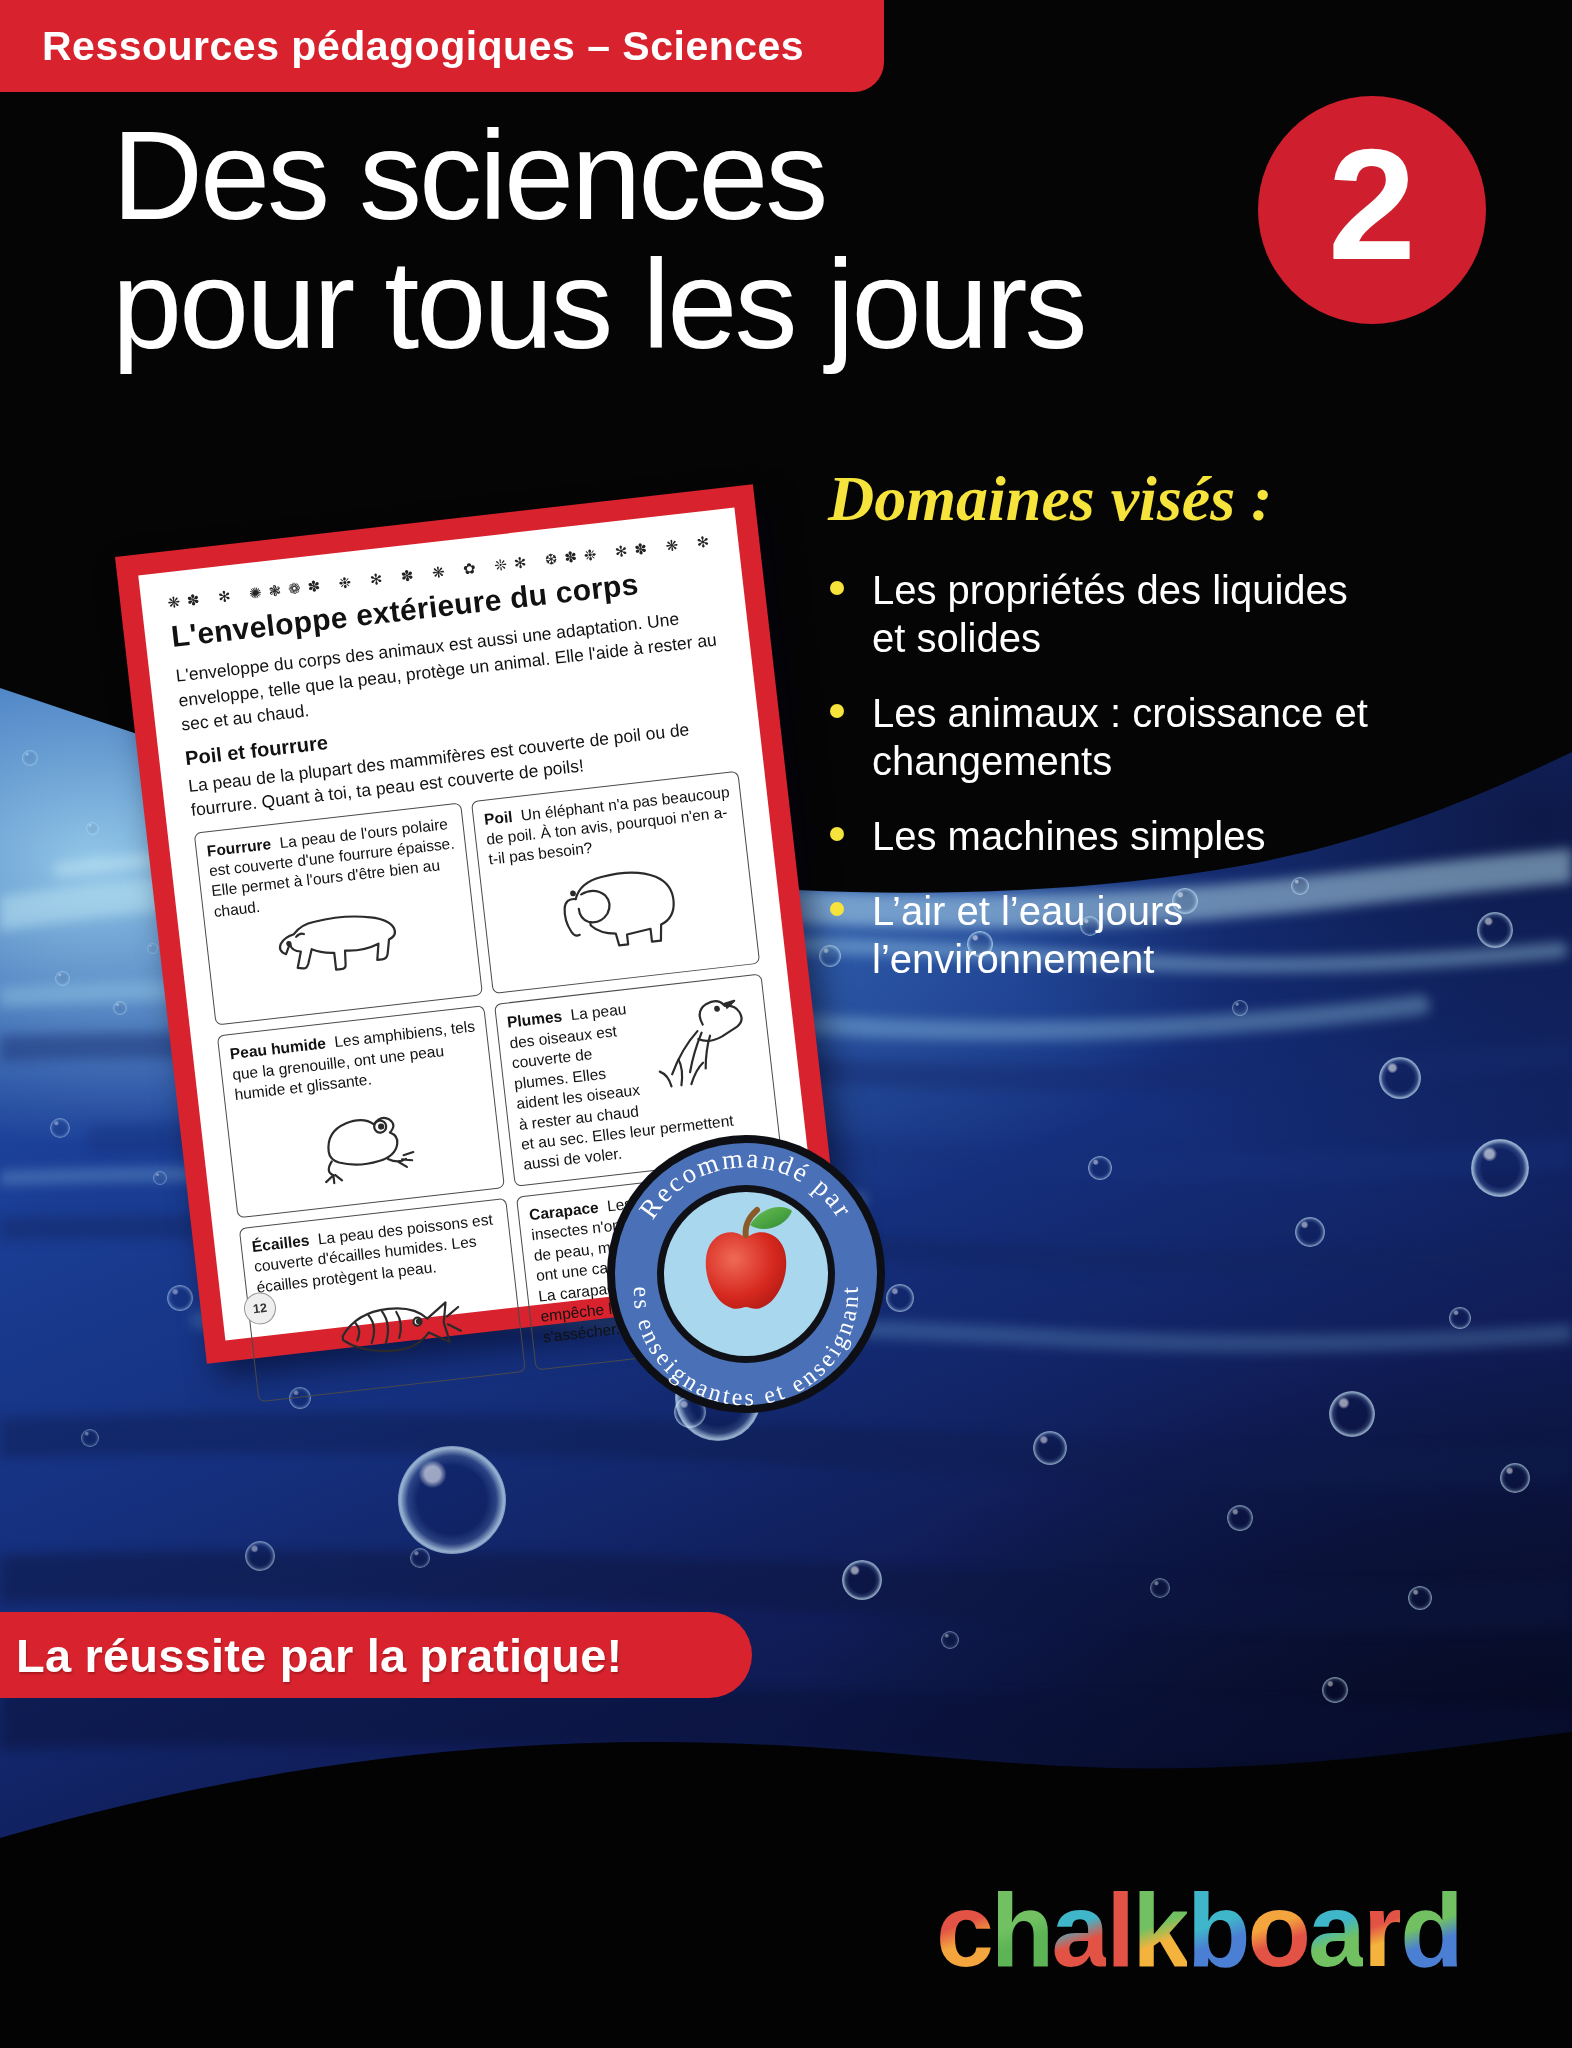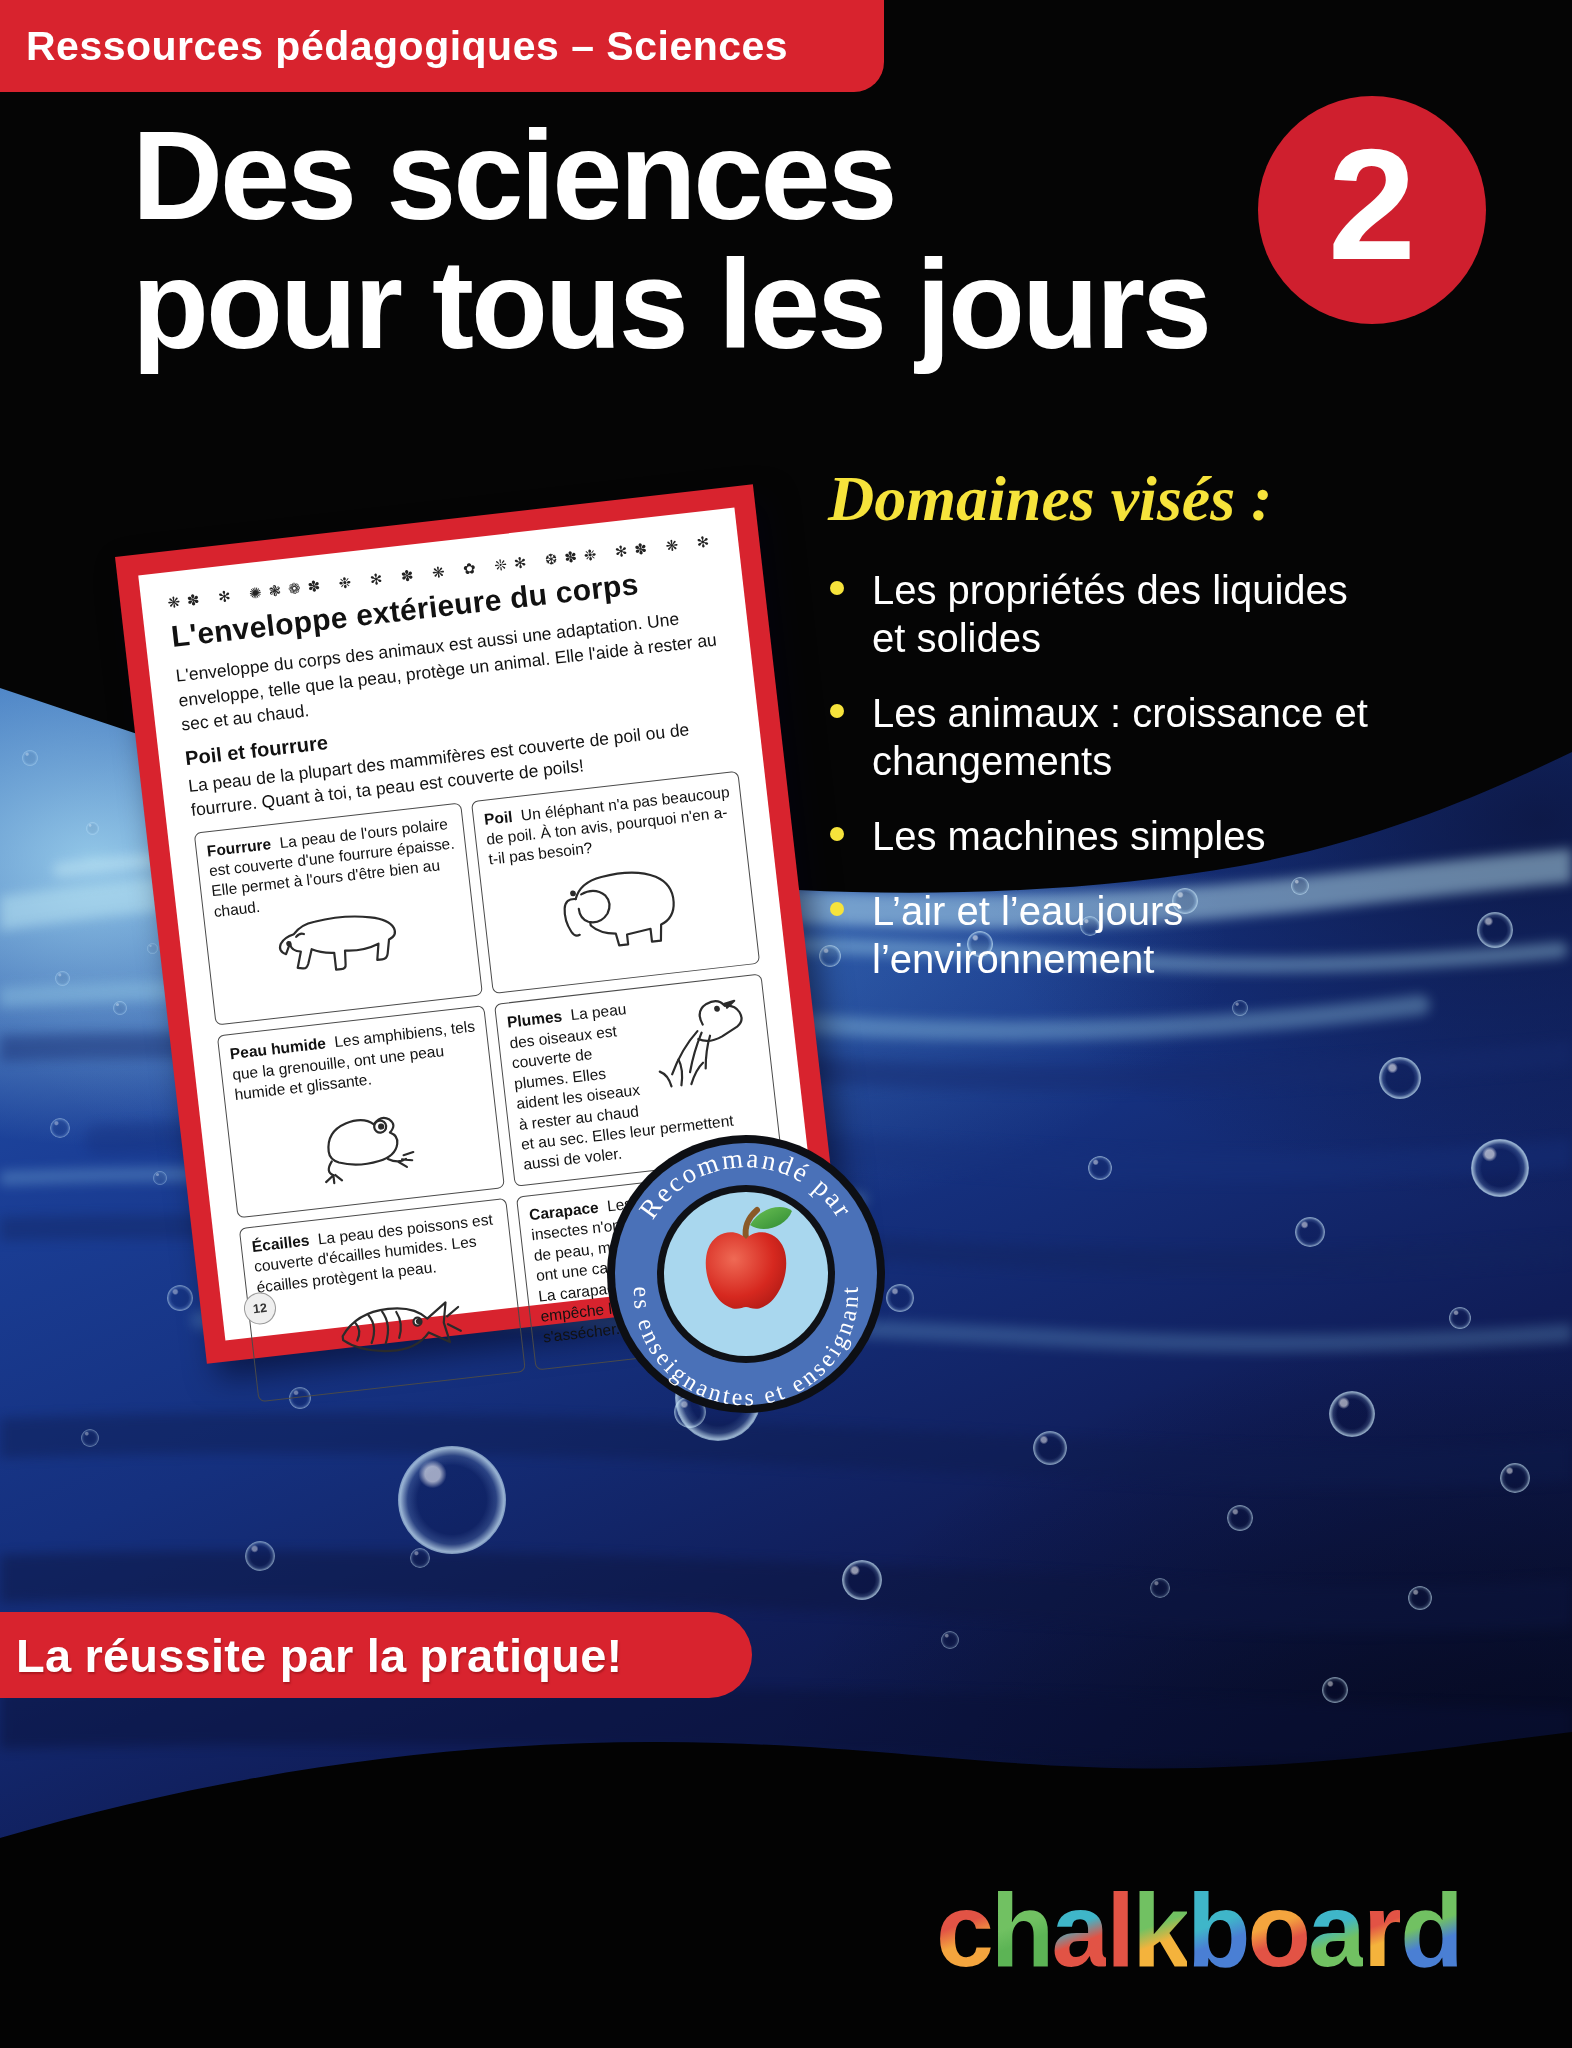--- a/index.html
+++ b/index.html
@@ -19,25 +19,25 @@
     background:
       radial-gradient(circle at 32% 26%, rgba(255,255,255,.65) 0 7%, rgba(255,255,255,0) 13%),
       radial-gradient(circle at 50% 50%, rgba(0,0,30,.12) 45%, rgba(200,235,255,.15) 58%, rgba(215,242,255,.75) 68%, rgba(130,185,225,.25) 77%, rgba(130,185,225,0) 81%);
     box-shadow: inset 0 0 6px rgba(190,230,255,.25);
   }
   svg.blackshapes{position:absolute; inset:0; width:1572px; height:2048px;}
 
   
   .banner-top{position:absolute; left:0; top:0; width:884px; height:92px; background:#d8232e;
     border-radius:0 0 30px 0; display:flex; align-items:center; z-index:7;}
-  .banner-top span{color:#fff; font-weight:bold; font-size:41px; letter-spacing:.5px; padding-left:26px;}
-
-  
-  .title{position:absolute; left:112px; top:112px; z-index:6; color:#fff; font-weight:bold;
-    font-size:126px; line-height:1.02; letter-spacing:-3px; white-space:nowrap;margin-left:20px;}
+  .banner-top span{color:#fff; font-weight:bold; font-size:41px; letter-spacing:.5px; padding-left:42px;}
+
+  
+  .title{position:absolute; left:112px; top:112px; z-index:6; color:#fff; font-weight:normal;
+    font-size:126px; line-height:1.02; letter-spacing:-3px; white-space:nowrap;}
   .level{position:absolute; left:1258px; top:96px; width:228px; height:228px; border-radius:50%;
     background:#cf1f2e; z-index:6; display:flex; align-items:center; justify-content:center;}
   .level span{color:#fff; font-weight:bold; font-size:158px; line-height:1; transform:translateY(-6px);}
 
   
   .domains{position:absolute; left:828px; top:462px; width:720px; z-index:6;}
   .domains h2{margin:0 0 30px 0; font-size:64px; font-style:italic; font-weight:bold; color:#f6e33b; letter-spacing:0;font-family:Liberation Serif, serif;}
   .domains ul{list-style:none; margin:0; padding:0;}
   .domains li{position:relative; padding-left:44px; color:#fff; font-size:40px; line-height:1.2; margin-bottom:27px; font-weight:500;}
   .domains li .dot{position:absolute; left:2px; top:15px; width:14px; height:14px; border-radius:50%; background:#f6e33b;}

